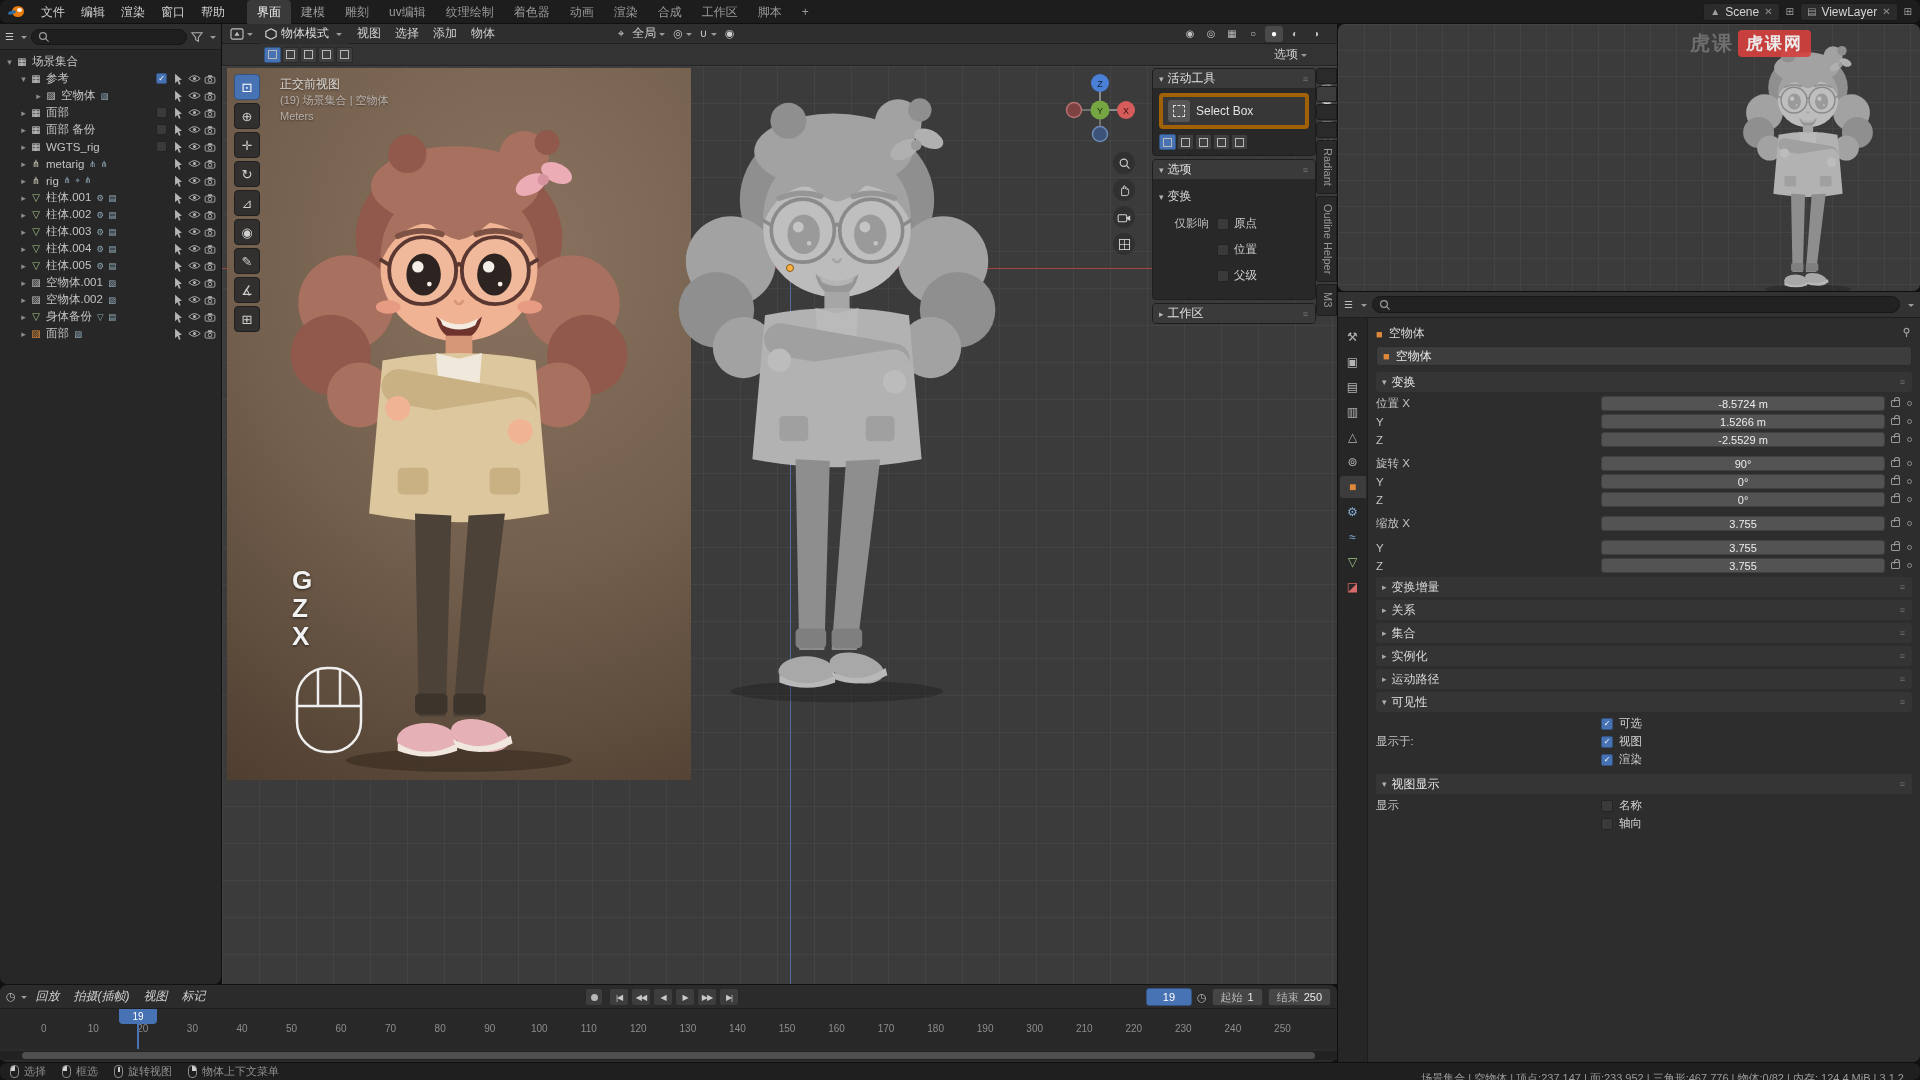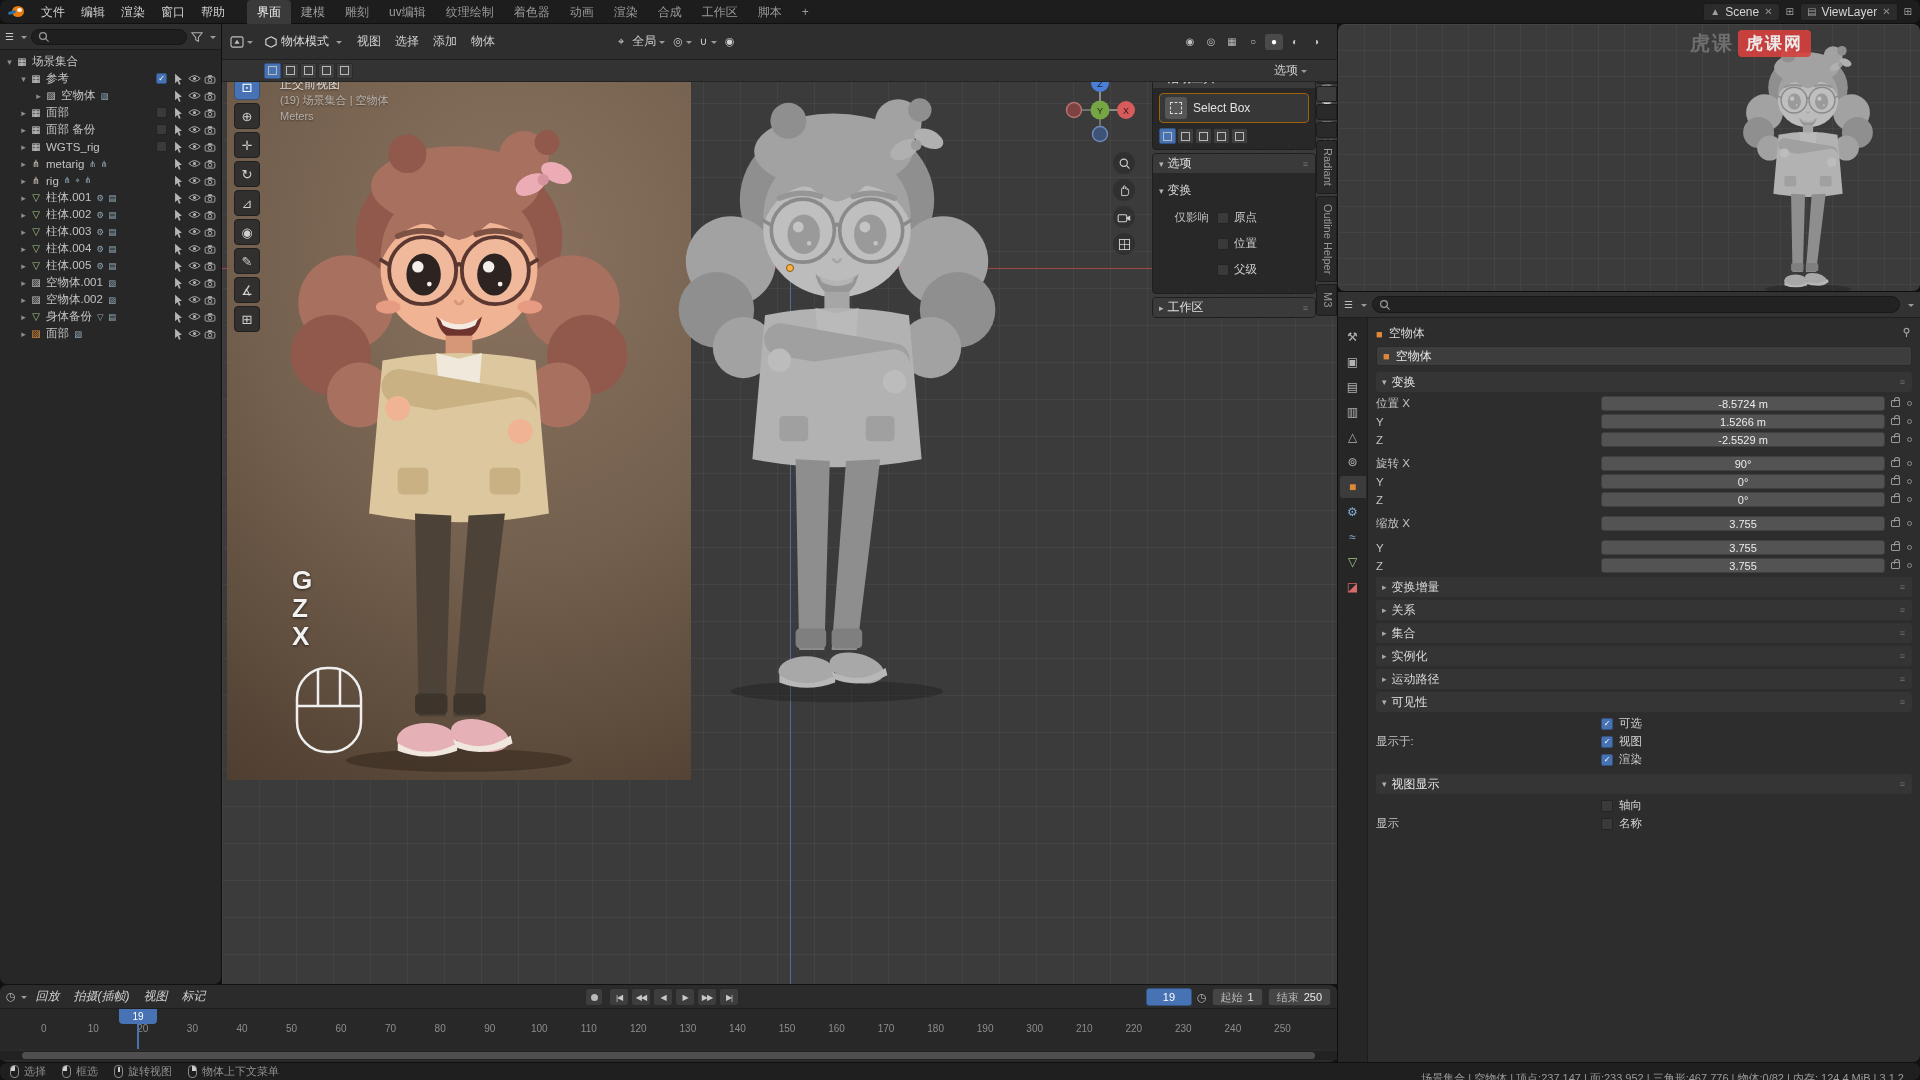--- a/index.html
+++ b/index.html
@@ -51,21 +51,21 @@
   .ol-row.d1 { padding-left:18px; }
   .ol-row.d2 { padding-left:33px; }
   .ol-row.k-coll .oi { color:#d8d8d8; }
   .ol-row.k-mesh .oi { color:#a6c988; }
   .ol-row.k-arm .oi { color:#c9c3b4; }
   .ol-row.k-img .oi { color:#bdbdbd; }
   .ol-row.sel-orange .oi { color:#dd8a3c; }
 
   
   #viewport { left:222px; top:24px; width:1115px; height:960px; background:#3b3b3b; z-index:10; }
-  .vp-header { height:36px; background:#2e2e2e; border-bottom:1px solid #1f1f1f; display:flex; align-items:center; position:relative; z-index:9; }
+  .vp-header { height:20px; background:#2e2e2e; border-bottom:1px solid #1f1f1f; display:flex; align-items:center; position:relative; z-index:9; }
   .vph-left { display:flex; align-items:center; gap:2px; padding-left:4px; }
   .ed-btn { display:flex; align-items:center; padding:0 4px; color:#c8c8c8; }
   .mode-dd { display:flex; align-items:center; gap:4px; background:#2e2e2e; padding:0 6px; height:20px; color:#dcdcdc; }
   .vp-menu { padding:0 7px; color:#cfcfcf; }
   .vph-center { position:absolute; left:396px; display:flex; align-items:center; gap:8px; color:#cfcfcf; }
   .vph-right { position:absolute; right:12px; display:flex; align-items:center; gap:3px; }
   .hdr-tgl { min-width:18px; height:16px; display:flex; align-items:center; justify-content:center; color:#c0c0c0; font-size:10px; border-radius:3px; padding:0 2px; }
   .hdr-tgl.active { background:#4a4a4a; color:#fff; }
   .vp-toolrow { height:22px; background:#333333; border-bottom:1px solid #242424; position:relative; z-index:9; display:flex; align-items:center; }
   .mode-squares { display:flex; gap:1px; margin-left:42px; }
@@ -111,21 +111,21 @@
   .nav-icons { position:absolute; left:891px; top:86px; z-index:6; display:flex; flex-direction:column; gap:5px; }
   .nav-btn { width:22px; height:22px; border-radius:50%; background:rgba(40,40,40,.55); display:flex; align-items:center; justify-content:center; }
 
   
   .nsidebar { position:absolute; left:930px; top:2px; width:164px; z-index:7; display:flex; flex-direction:column; gap:3px; }
   .npanel { background:rgba(39,39,39,.95); border:1px solid #1e1e1e; border-radius:4px; overflow:hidden; }
   .npanel-h { height:19px; background:#3a3a3a; display:flex; align-items:center; gap:4px; padding:0 6px; color:#e0e0e0; }
   .npanel-h .tri { font-size:9px; color:#b5b5b5; }
   .npanel-h .grip { margin-left:auto; color:#777; font-size:9px; letter-spacing:1px; }
   .npanel-body { padding:5px 6px; }
-  .tool-display { display:flex; align-items:center; gap:6px; border:1px solid #a16207; border-radius:4px; background:rgba(70,70,70,.5); padding:3px 5px; color:#e2e2e2; }
+  .tool-display { display:flex; align-items:center; gap:6px; border:4px solid #a16207; border-radius:4px; background:rgba(70,70,70,.5); padding:3px 5px; color:#e2e2e2; }
   .tool-display .tdi { width:22px; height:22px; background:#565656; border-radius:3px; display:flex; align-items:center; justify-content:center; }
   .tool-display .tdi::after { content:""; width:10px; height:10px; border:1px dashed #ddd; }
   .nsub { display:flex; align-items:center; gap:4px; color:#d6d6d6; margin:4px 0 2px; }
   .nrow { display:flex; align-items:center; margin:11px 0; }
   .nrow .nlabel { width:58px; text-align:right; padding-right:8px; color:#bdbdbd; font-size:11.5px; }
   .ncheck { display:flex; align-items:center; gap:5px; color:#cfcfcf; font-size:11.5px; }
   .cbx { width:12px; height:12px; border-radius:2px; background:#3a3a3a; border:1px solid #242424; display:inline-flex; align-items:center; justify-content:center; font-size:8px; color:#fff; flex:none; }
   .cbx.on { background:#4772b3; border-color:#33527f; }
 
   .ntabs { position:absolute; left:1094px; top:2px; width:21px; z-index:7; display:flex; flex-direction:column; gap:2px; }
@@ -1214,31 +1214,31 @@
         <span>渲染</span>
       </span>
     </div>
 
     <div class="psec-h" style="margin-top:6px">
       <span class="tri">▾</span>
       <span>视图显示</span>
       <span class="grip">≡</span>
     </div>
     <div class="prow">
+      <span class="plabel">显示</span>
+      <span class="pcheck">
+        <span class="cbx"></span>
+        <span>名称</span>
+      </span>
+    </div>
+    <div class="prow">
       <span class="plabel"></span>
       <span class="pcheck">
         <span class="cbx"></span>
         <span>轴向</span>
-      </span>
-    </div>
-    <div class="prow">
-      <span class="plabel">显示</span>
-      <span class="pcheck">
-        <span class="cbx"></span>
-        <span>名称</span>
       </span>
     </div>
   </div>
 </div>
 
 <div id="timeline" class="abs">
   <div class="tl-header">
     <div class="tl-menus">
       <span style="color:#bdbdbd;font-size:11px">◷</span>
       <span class="caret"></span>

